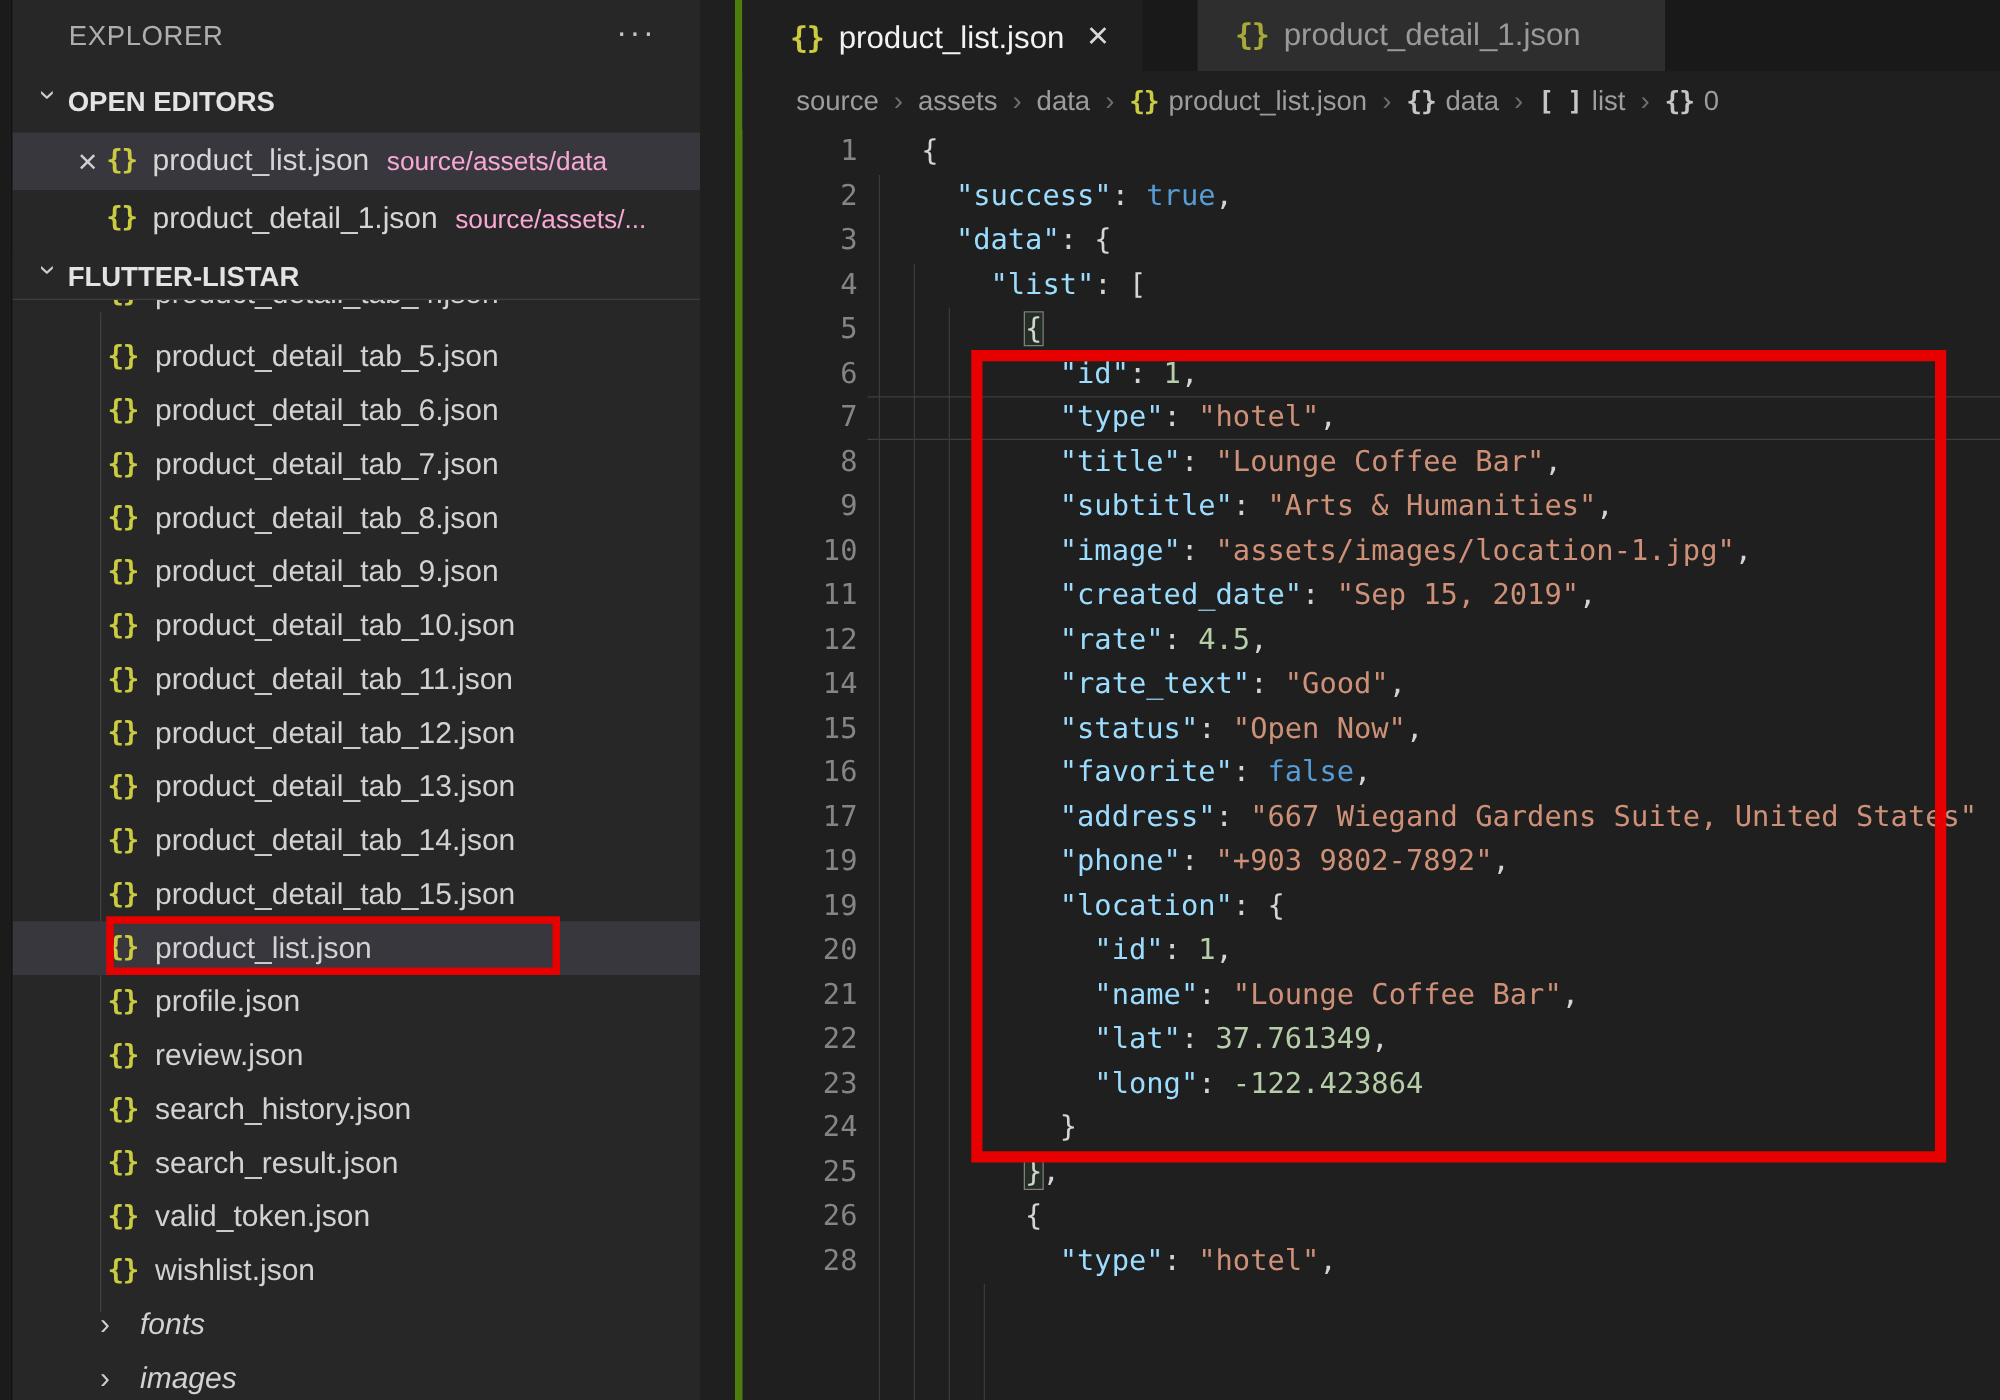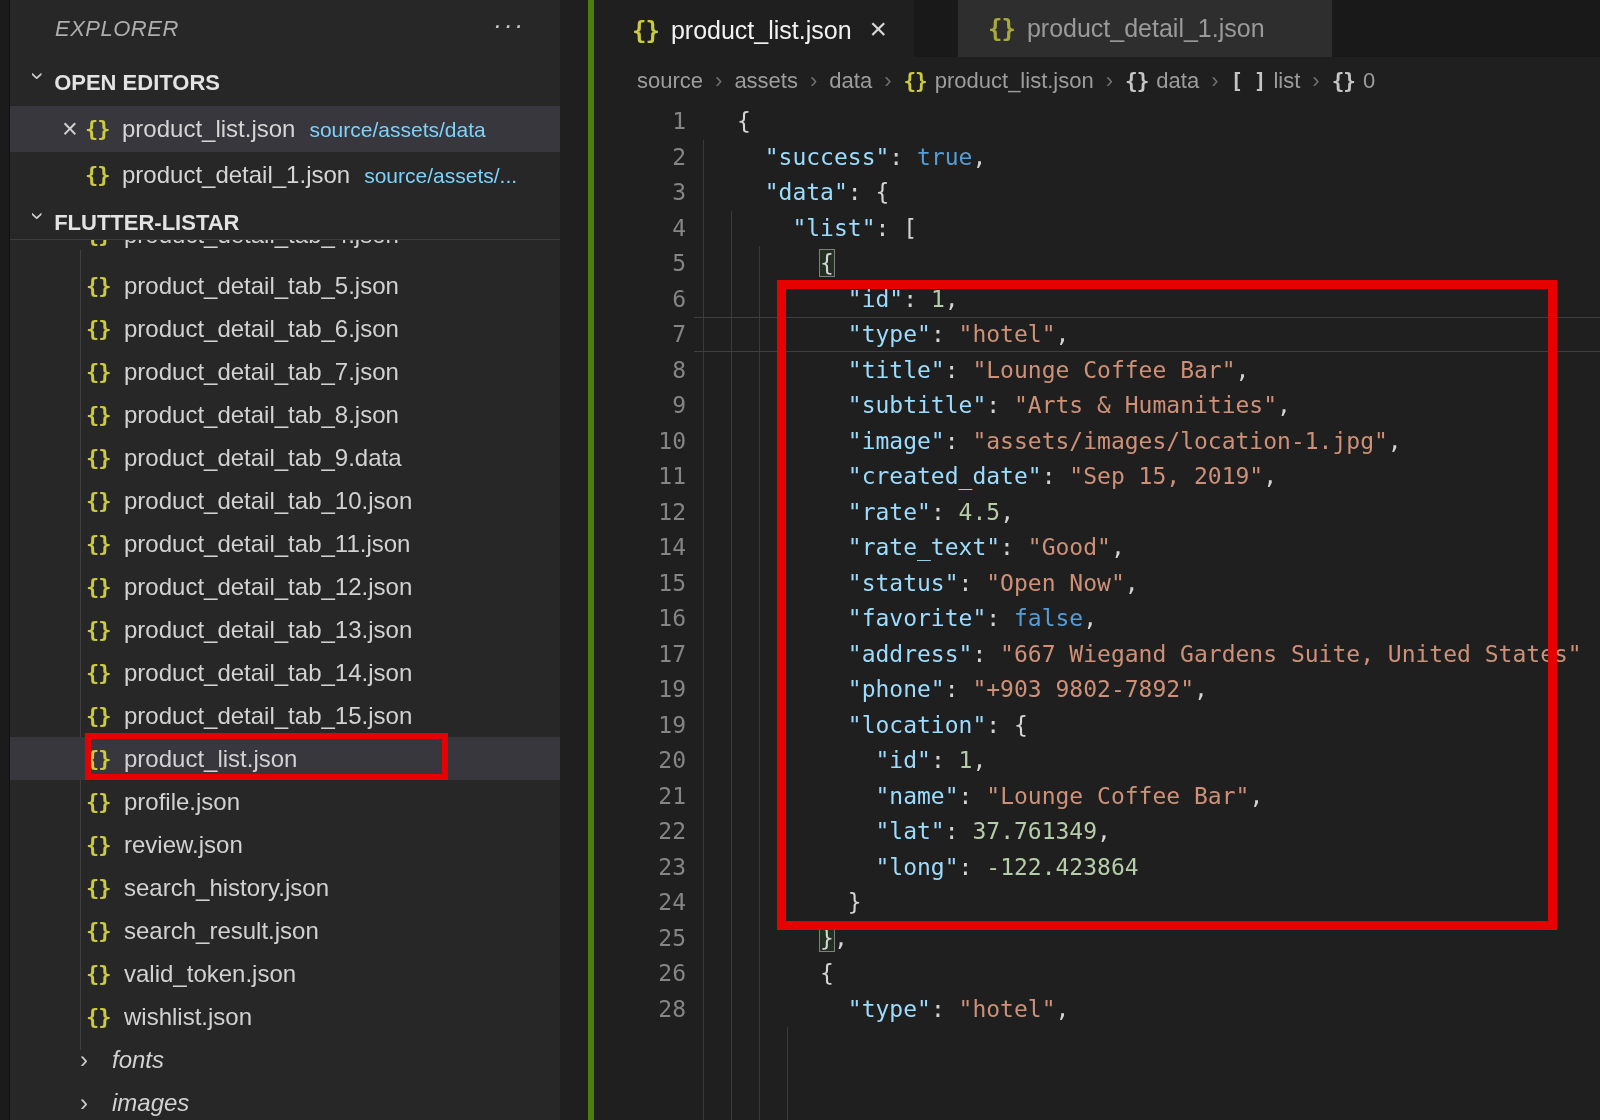--- a/index.html
+++ b/index.html
@@ -9,36 +9,36 @@
     background:#1f1f1f;
     font-family:"Liberation Sans", sans-serif;
     color:#cccccc;
     -webkit-font-smoothing:antialiased;
   }
   
   #activity-strip { position:absolute; left:0; top:0; width:10px; height:1120px; background:#1b1b1c; border-right:1px solid #111; }
 
   
   #sidebar { position:absolute; left:10px; top:0; width:550px; height:1120px; background:#272728; overflow:hidden; }
-  .sb-title-row { position:absolute; left:0; top:0; width:550px; height:60px;font-style:italic; }
+  .sb-title-row { position:absolute; left:0; top:0; width:550px; height:60px; }
   .sb-title { position:absolute; left:45px; top:16px; font-size:22px; letter-spacing:0.5px; color:#aeaeae; }
   .sb-more { position:absolute; right:35px; top:10px; font-size:26px; color:#c7c7c7; letter-spacing:2px; cursor:pointer; }
 
   .section-header { position:absolute; left:0; width:550px; height:40px; font-weight:bold; font-size:22px; color:#e3e3e3; }
   .section-header .chev { display:inline-block; transform:rotate(90deg); font-weight:normal; font-size:24px; color:#cccccc; width:20px; }
   .oe-header { top:62px; padding:6px 0 0 18px; }
   .tree-header { top:203px; padding:5px 0 0 18px; background:#272728; border-bottom:1px solid #3e3e3e; z-index:10; height:37px; }
 
   .oe-row { position:absolute; left:0; width:550px; height:46px; line-height:46px; font-size:24px; color:#d5d5d5; white-space:nowrap; }
   .oe-row.active { background:#37373d; }
   .oe-close { position:absolute; left:47px; top:0; width:26px; font-size:27px; color:#d0d0d0; text-align:center; cursor:pointer; }
   .braces { font-family:"DejaVu Sans Mono", monospace; color:var(--icon-yellow,#cbcb41); font-size:22px; font-weight:bold; letter-spacing:-1px; }
   .oe-icon { position:absolute; left:75px; top:0; }
   .oe-name { position:absolute; left:112px; top:0; }
-  .oe-path { color:#7dd3fc; font-size:21px; margin-left:14px; }
+  .oe-path { color:#f9a8d4; font-size:21px; margin-left:14px; }
 
   #tree { position:absolute; left:0; top:203px; width:550px; height:917px; overflow:hidden; }
   .tree-row { position:absolute; left:0; width:550px; height:43px; line-height:43px; font-size:24px; color:#d2d2d2; white-space:nowrap; }
   .tree-row.selected { background:#37373d; }
   .tree-icon { position:absolute; left:76px; top:0; }
   .tree-name { position:absolute; left:114px; top:0; }
   .folder-chev { position:absolute; left:70px; top:0; font-size:24px; color:#cccccc; }
   .folder-name { position:absolute; left:102px; top:0;font-style:italic; }
   .indent-guide-tree { position:absolute; left:70px; top:47px; width:1px; height:800px; background:#404040; }
 
@@ -128,21 +128,21 @@
       <div class="tree-row" style="top: 146.5px;">
         <span class="braces tree-icon">{}</span>
         <span class="tree-name">product_detail_tab_7.json</span>
       </div>
       <div class="tree-row" style="top: 189.5px;">
         <span class="braces tree-icon">{}</span>
         <span class="tree-name">product_detail_tab_8.json</span>
       </div>
       <div class="tree-row" style="top: 232.5px;">
         <span class="braces tree-icon">{}</span>
-        <span class="tree-name">product_detail_tab_9.data</span>
+        <span class="tree-name">product_detail_tab_9.json</span>
       </div>
       <div class="tree-row" style="top: 275.5px;">
         <span class="braces tree-icon">{}</span>
         <span class="tree-name">product_detail_tab_10.json</span>
       </div>
       <div class="tree-row" style="top: 318.5px;">
         <span class="braces tree-icon">{}</span>
         <span class="tree-name">product_detail_tab_11.json</span>
       </div>
       <div class="tree-row" style="top: 361.5px;">

